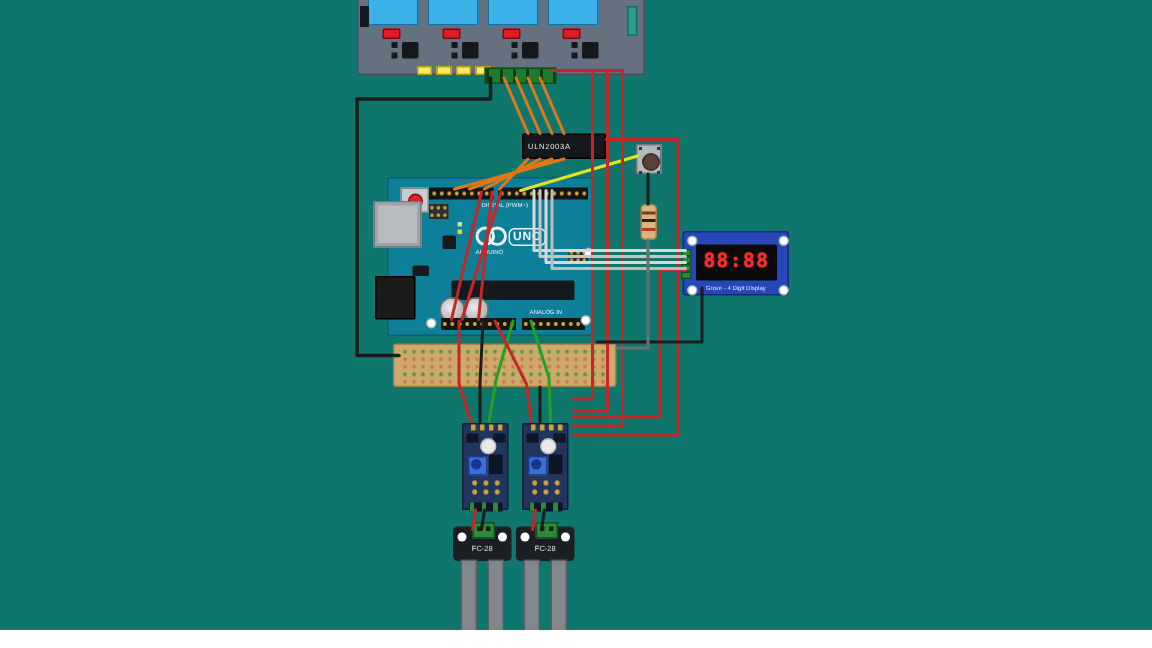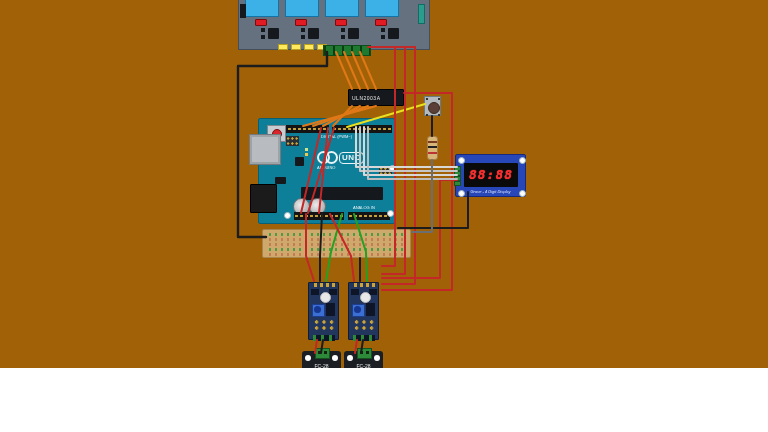--- a/index.html
+++ b/index.html
@@ -1,16 +1,16 @@
 <!DOCTYPE html>
 <html><head>
 <meta charset="utf-8">
 <style>
   html,body{margin:0;padding:0;background:#fff;}
-  #canvas{position:relative;width:768px;height:368px;background:#a16207;overflow:hidden;
+  #canvas{position:relative;width:768px;height:420px;background:#0f766e;overflow:hidden;
           font-family:"Liberation Sans", sans-serif;}
   .abs{position:absolute;box-sizing:border-box;}
 
   
   #wire-layer{position:absolute;left:0;top:0;width:768px;height:432px;z-index:6;pointer-events:none;}
 
   
   .relay-board{background:#65717e;border:1px solid #454f59;z-index:2;}
   .relay-cube{position:absolute;box-sizing:border-box;background:#3bb1e8;border:1px solid #1274a6;}
   .relay-cube::before{content:"";position:absolute;left:3px;top:3px;width:3px;height:9px;background:#14549c;}
@@ -155,21 +155,21 @@
     <div class="cap" style="left:50px;top:79px;width:15px;height:15px;"></div>
     <div class="hdr" style="left:35px;top:93px;width:50px;height:8px;"></div>
     <div class="hdr" style="left:89px;top:93px;width:42px;height:8px;"></div>
     <div class="tinytext" style="left:94px;top:87px;">ANALOG IN</div>
     <div class="icsp" style="left:120px;top:47px;width:13px;height:8px;"></div>
     <div class="hole" style="left:130px;top:46px;width:5px;height:5px;"></div>
     <div class="hole" style="left:128px;top:91px;width:5px;height:5px;"></div>
     <div class="hole" style="left:25px;top:93px;width:5px;height:5px;"></div>
   </div>
 
-  <div class="abs dispboard" style="left:455px;top:154px;width:71px;height:43px;font-style:italic;">
+  <div class="abs dispboard" style="left:455px;top:154px;width:71px;height:43px;">
     <div class="dispscreen" style="left:8px;top:8px;width:54px;height:24px;">
       <span class="digits">88:88</span>
     </div>
     <div class="dispcaption" style="top:35px;">Grove - 4 Digit Display</div>
     <div class="hole" style="left:2px;top:2px;width:5px;height:5px;"></div>
     <div class="hole" style="left:63px;top:2px;width:5px;height:5px;"></div>
     <div class="hole" style="left:2px;top:35px;width:5px;height:5px;"></div>
     <div class="hole" style="left:63px;top:35px;width:5px;height:5px;"></div>
     <div class="disppin" style="left:-2px;top:11px;"></div>
     <div class="disppin" style="left:-2px;top:16px;"></div>

